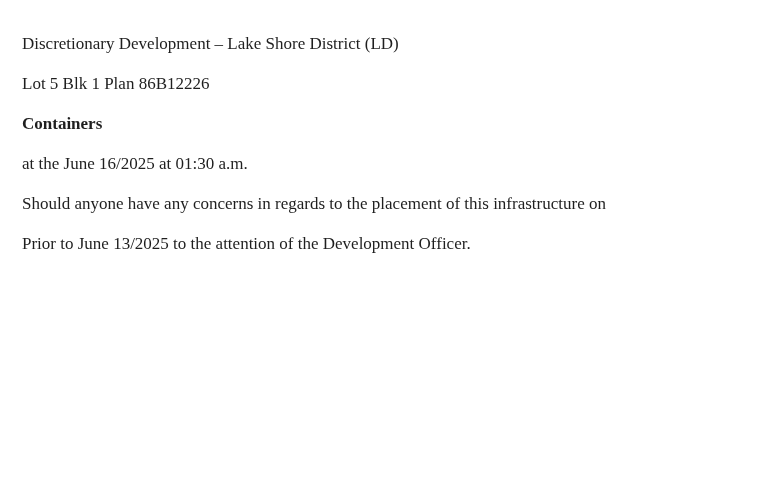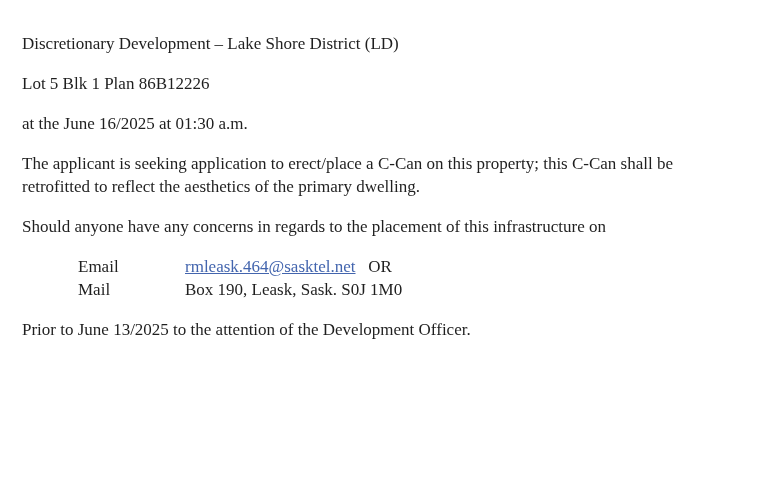--- a/index.html
+++ b/index.html
@@ -41,32 +41,25 @@
 
 <div class="page">
   <div>
       <div class="paragraph">
         <div class="line"><span>Discretionary Development – Lake Shore District (LD)</span></div>
       </div>
       <div class="paragraph">
         <div class="line"><span>Lot 5 Blk 1 Plan 86B12226</span></div>
       </div>
       <div class="paragraph">
+        <div class="line"><span class="b">Containers</span></div>
       </div>
       <div class="paragraph">
         <div class="line"><span>at the June 16/2025 at 01:30 a.m.</span></div>
       </div>
       <div class="paragraph">
-        <div class="line"><span>The applicant is seeking application to erect/place a C-Can on this property; this C-Can shall be</span></div>
-        <div class="line"><span>retrofitted to reflect the aesthetics of the primary dwelling.</span></div>
-      </div>
-      <div class="paragraph">
         <div class="line"><span>Should anyone have any concerns in regards to the placement of this infrastructure on</span></div>
-      </div>
-      <div class="paragraph contact">
-        <div class="line"><span class="label">Email</span><a class="link" href="mailto:rmleask.464@sasktel.net">rmleask.464@sasktel.net</a><span>   OR</span></div>
-        <div class="line"><span class="label">Mail</span><span>Box 190, Leask, Sask. S0J 1M0</span></div>
       </div>
       <div class="paragraph">
         <div class="line"><span>Prior to June 13/2025 to the attention of the Development Officer.</span></div>
       </div>
     </div>
 </div>
 
 </body></html>

